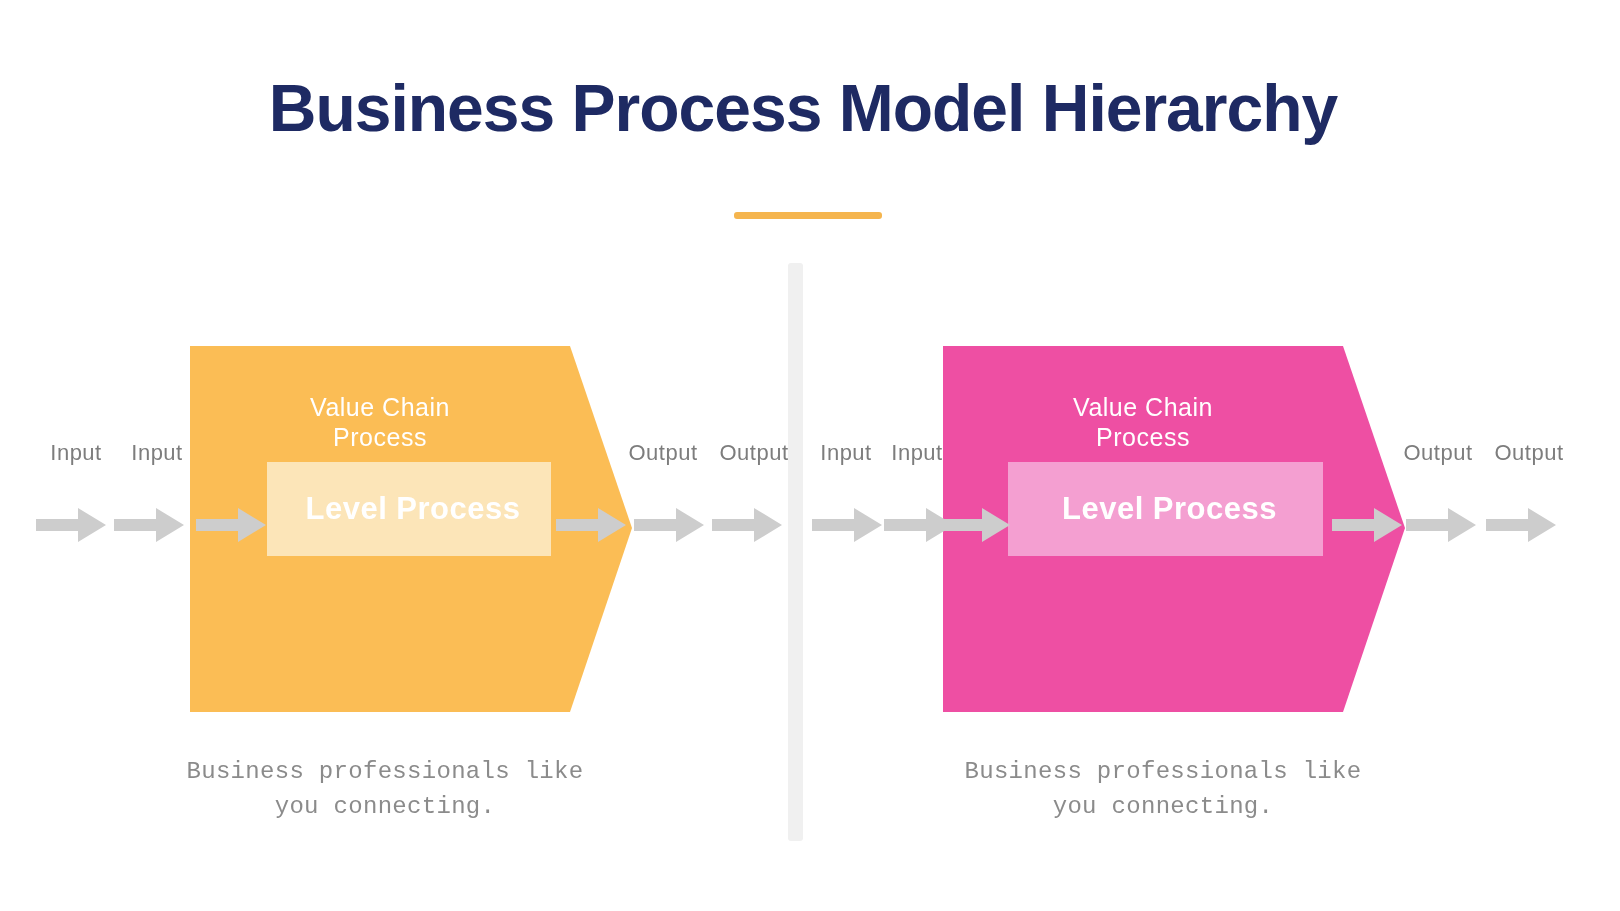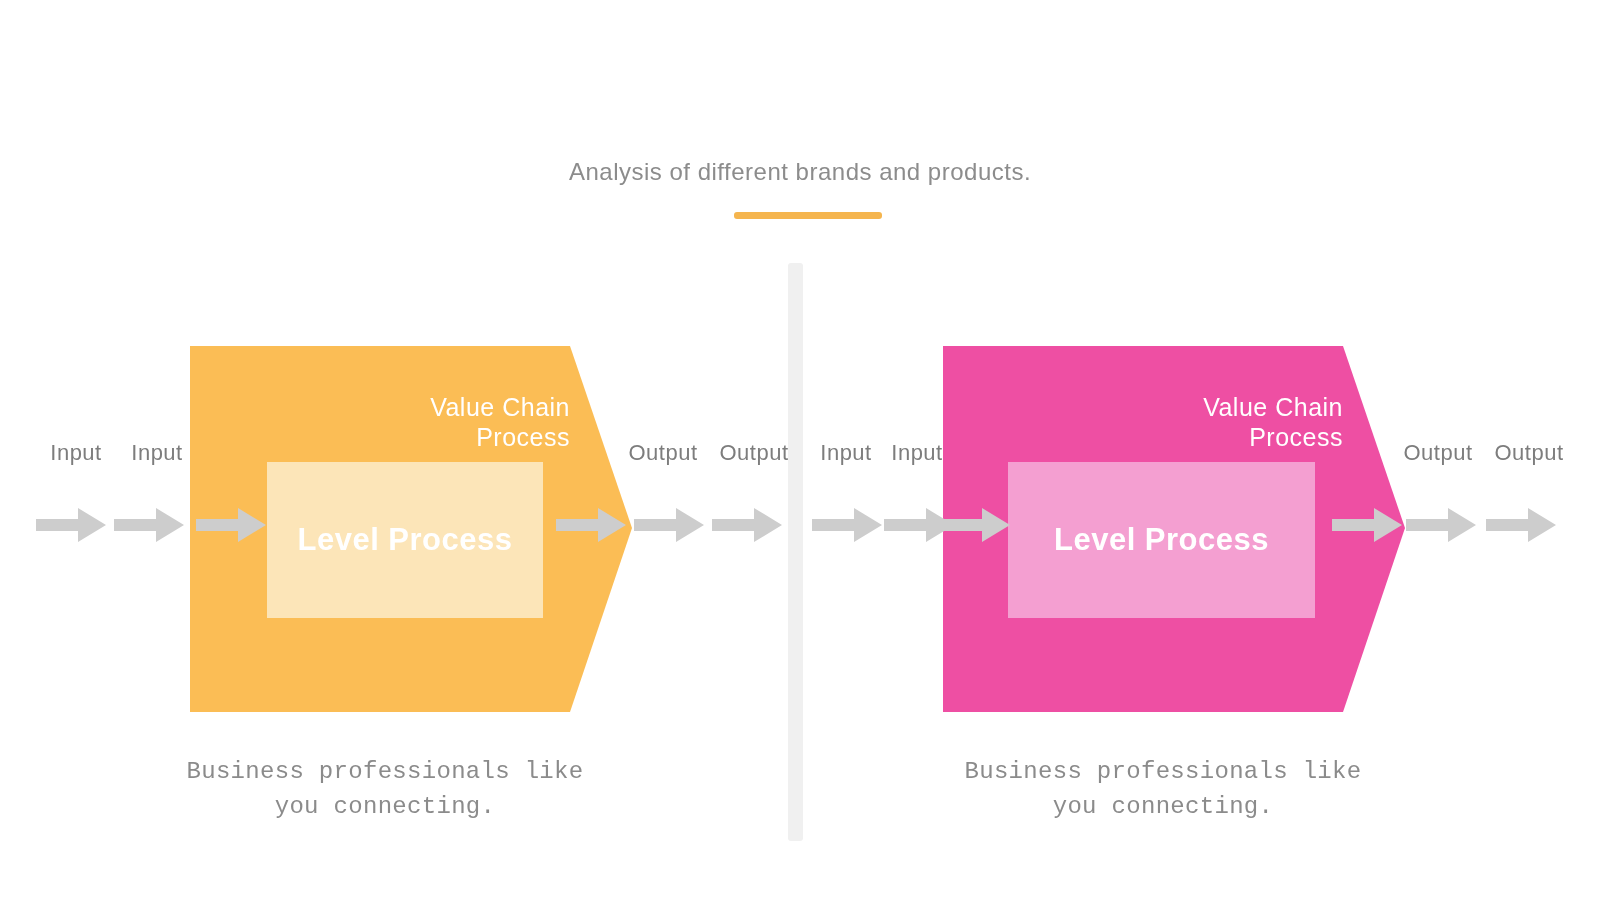--- a/index.html
+++ b/index.html
@@ -24,29 +24,29 @@
   .divider{
     position:absolute;left:788px;top:263px;width:15px;height:578px;
     background:#F0F0F0;border-radius:3px;
   }
   
   .shape{position:absolute;top:346px;}
   .shape.left{left:190px;}
   .shape.right{left:943px;}
   
   .vc-title{
-    position:absolute;top:392px;text-align:right;color:#ffffff;
+    position:absolute;top:392px;text-align:center;color:#ffffff;
     font-size:25px;line-height:30px;white-space:pre-line;letter-spacing:0.5px;
   }
   .vc-title.left{left:190px;width:380px;}
   .vc-title.right{left:943px;width:400px;}
   
   .level-box{
-    position:absolute;top:462px;height:156px;display:flex;
-    align-items:center;justify-content:center;
+    position:absolute;top:462px;height:94px;display:flex;
+    align-items:center;justify-content:center;padding-left:8px;
   }
   .level-box.left{left:267px;width:276px;background:#FCE5B8;}
   .level-box.right{left:1008px;width:307px;background:#F49FD1;}
   .level-label{
     font-size:31px;font-weight:bold;color:#ffffff;letter-spacing:0.5px;white-space:nowrap;
   }
   
   .lbl{
     position:absolute;top:440px;width:140px;text-align:center;
     font-size:22px;color:#7D7D7D;letter-spacing:0.5px;
@@ -59,21 +59,21 @@
     font-size:24px;line-height:35px;color:#8B8B8B;letter-spacing:0.3px;font-family:Liberation Mono, monospace;
   }
   .cap.left{left:185px;}
   .cap.right{left:963px;}
 </style>
 </head>
 <body>
 
 <div class="canvas">
 
-  <div class="page-subtitle">Analysis of different brands and products.</div>
+  <div class="page-title">Business Process Model Hierarchy</div>
   <div class="title-underline"></div>
 
   <div class="divider"></div>
 
   <div>
     <svg class="shape left" width="442" height="366" viewBox="0 0 442 366">
       <polygon points="0,0 380,0 442,182 380,366 0,366" fill="#FBBD55"></polygon>
     </svg>
 
     <div class="vc-title left">Value Chain

